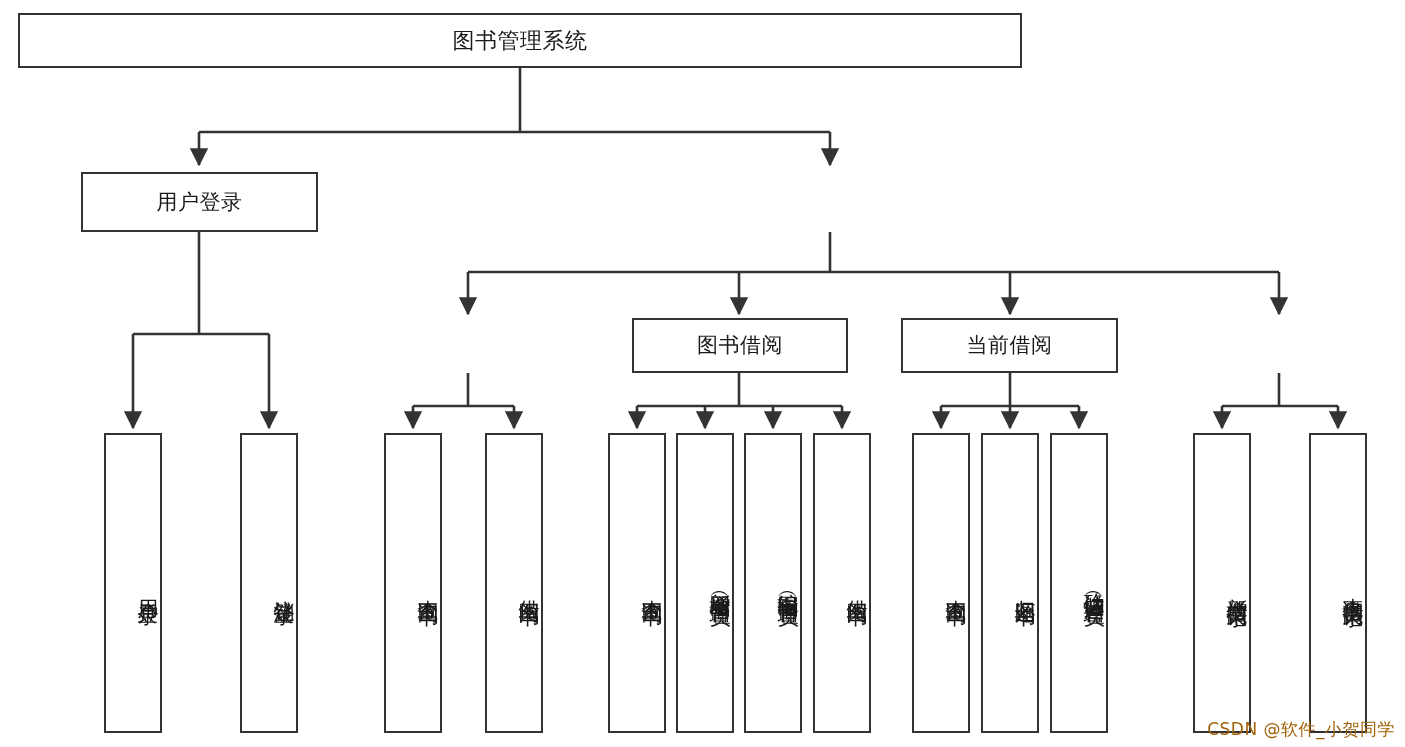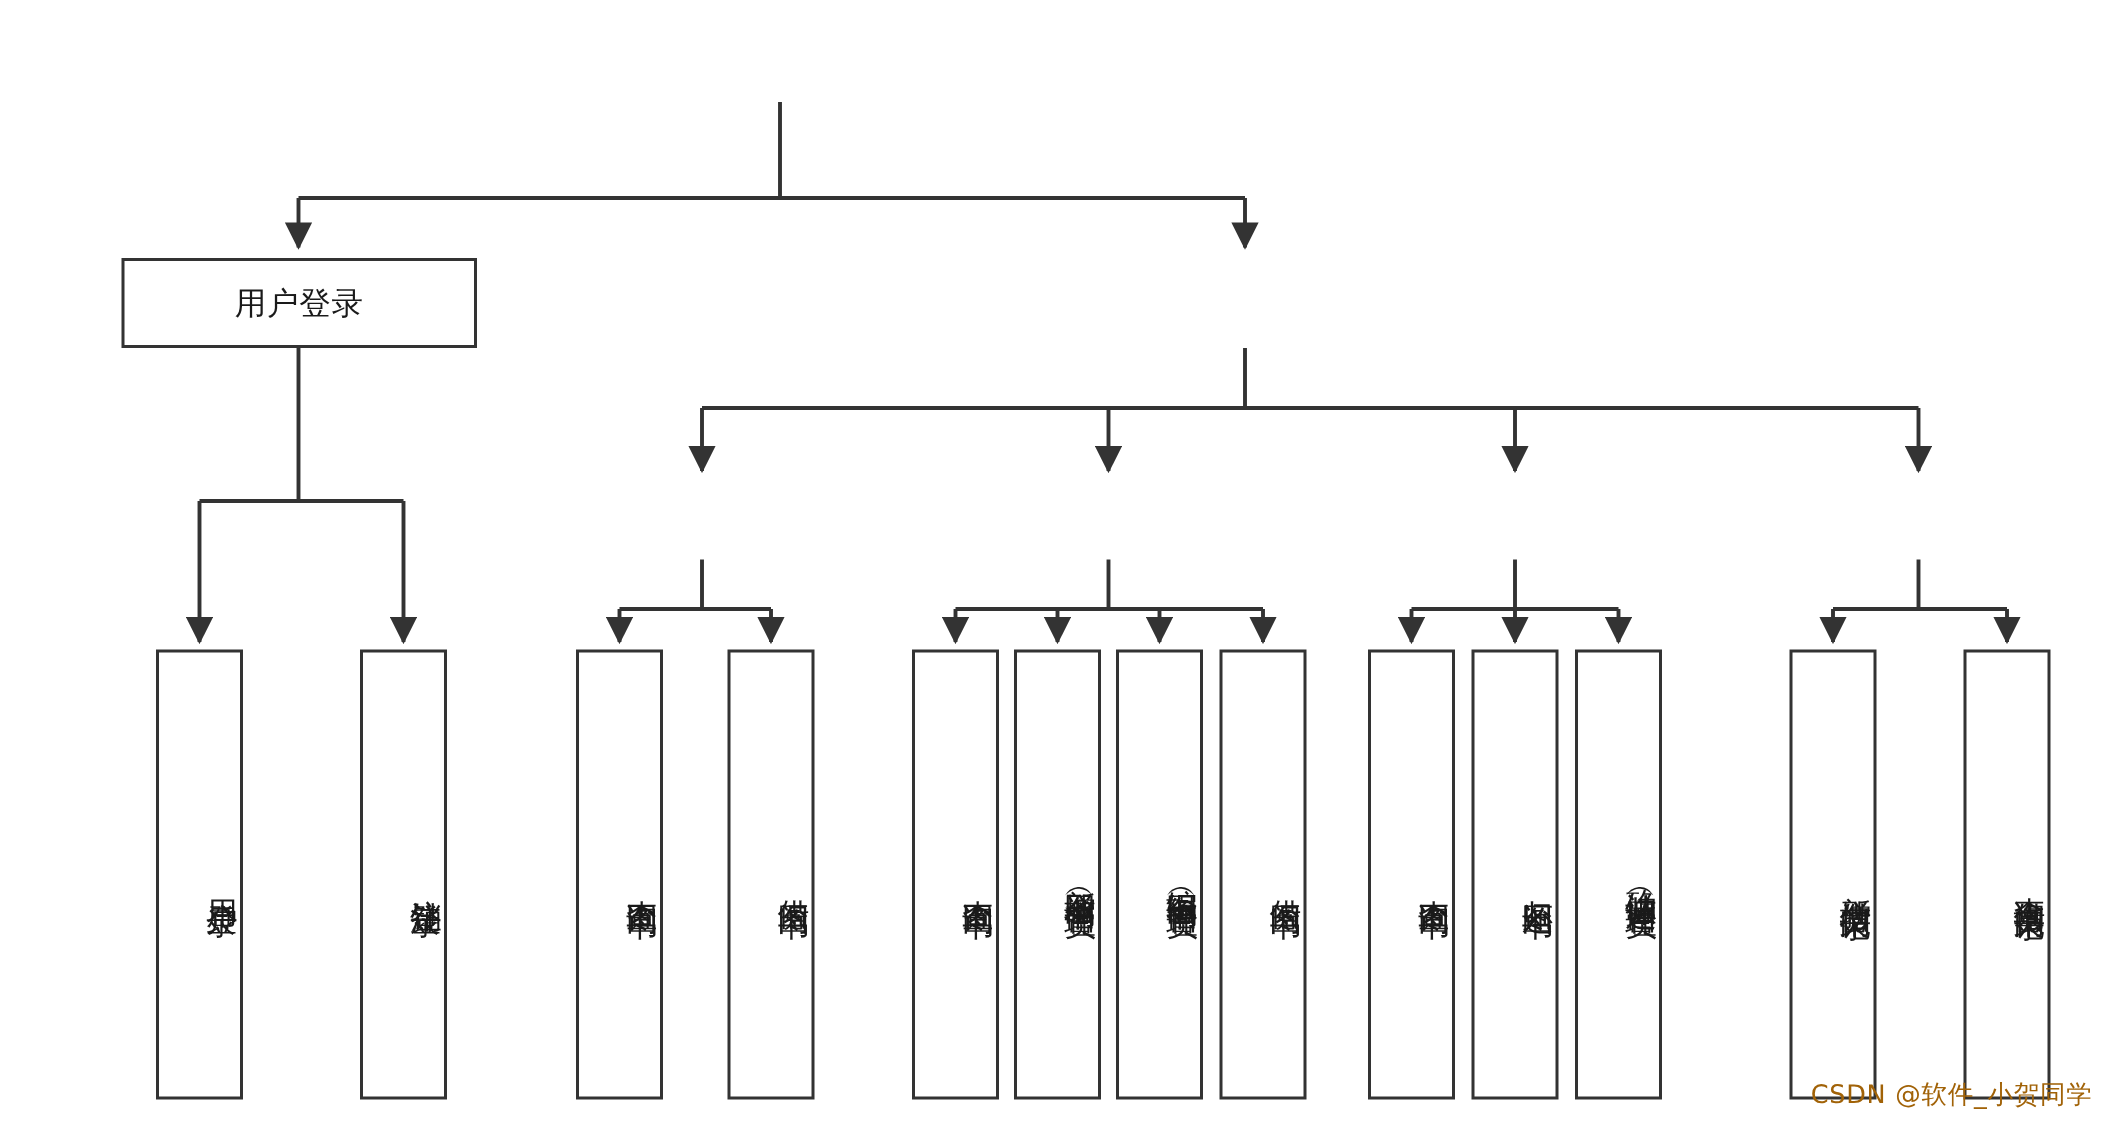--- a/index.html
+++ b/index.html
@@ -115,23 +115,26 @@
       <path d="M 1010 406 L 1010 428" marker-end="url(#arrow)"></path>
       <path d="M 1079 406 L 1079 428" marker-end="url(#arrow)"></path>
 
       <path d="M 1279 373 L 1279 406"></path>
       <path d="M 1222 406 L 1338 406"></path>
       <path d="M 1222 406 L 1222 428" marker-end="url(#arrow)"></path>
       <path d="M 1338 406 L 1338 428" marker-end="url(#arrow)"></path>
     </g>
   </svg>
 
+  <div class="node horiz root" style="left:18px; top:13px; width:1004px; height:55px;">图书管理系统</div>
 
   <div class="node horiz" style="left:81px; top:172px; width:237px; height:60px;">用户登录</div>
 
+  <div class="node horiz" style="left:632px; top:318px; width:216px; height:55px;">图书借阅</div>
+  <div class="node horiz" style="left:901px; top:318px; width:217px; height:55px;">当前借阅</div>
 
   <div class="node vert" style="left:104px; top:433px; width:58px; height:300px;">用户登录</div>
   <div class="node vert" style="left:240px; top:433px; width:58px; height:300px;">注销登录</div>
 
   <div class="node vert" style="left:384px; top:433px; width:58px; height:300px;">查询图书</div>
   <div class="node vert" style="left:485px; top:433px; width:58px; height:300px;">借阅图书</div>
 
   <div class="node vert" style="left:608px; top:433px; width:58px; height:300px;">查询图书</div>
   <div class="node vert tall-text" style="left:676px; top:433px; width:58px; height:300px;">新增图书（管理员）</div>
   <div class="node vert tall-text" style="left:744px; top:433px; width:58px; height:300px;">编辑图书（管理员）</div>

